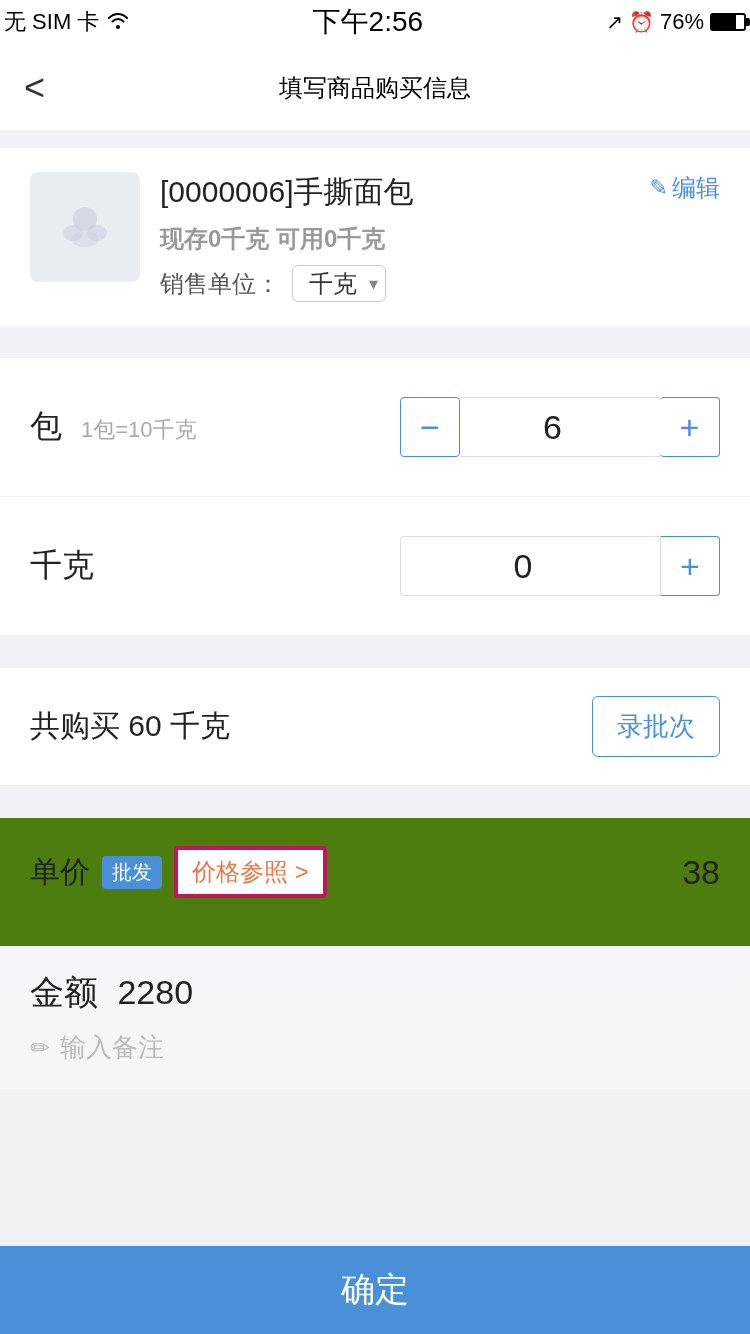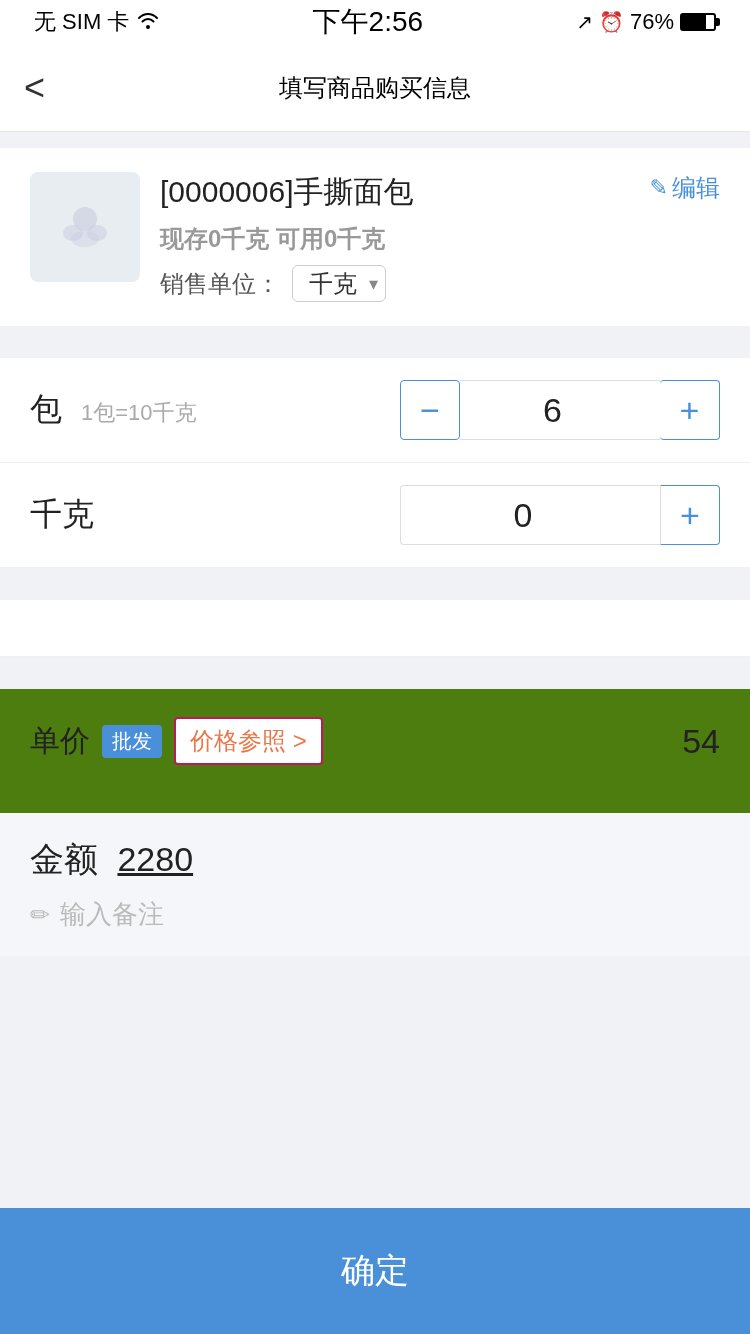--- a/index.html
+++ b/index.html
@@ -13,21 +13,21 @@
     }
 
     
     .status-bar {
       width: 750px;
       height: 44px;
       background: #fff;
       display: flex;
       align-items: center;
       justify-content: space-between;
-      padding: 0 34px;
+      padding: 0 4px;
       font-size: 24px;
       color: #000;
     }
     .status-left { display: flex; align-items: center; gap: 8px; font-size: 22px; }
     .status-center { font-size: 28px; font-weight: 500; }
     .status-right { display: flex; align-items: center; gap: 6px; font-size: 22px; }
     .battery-icon {
       display: inline-block;
       width: 36px; height: 18px;
       border: 2px solid #000;
@@ -148,21 +148,21 @@
     }
 
     
     .quantity-section {
       background: #fff;
       margin-top: 16px;
     }
     .quantity-row {
       display: flex;
       align-items: center;
-      padding: 22px 30px;
+      padding: 39px 30px;
       border-bottom: 1px solid #f0f0f0;
     }
     .quantity-label {
       flex: 1;
       font-size: 32px;
       color: #222;
     }
     .quantity-hint {
       font-size: 22px;
       color: #aaa;
@@ -255,21 +255,21 @@
       color: #222;
     }
     .tag-pifa {
       background: #4a90d9;
       color: #fff;
       font-size: 20px;
       padding: 3px 10px;
       border-radius: 4px;
     }
     .price-ref-btn {
-      border: 2px solid #be185d;
+      border: 4px solid #be185d;
       color: #e8784a;
       background: #fff;
       font-size: 24px;
       padding: 6px 14px;
       border-radius: 4px;
       cursor: pointer;
       display: flex;
       align-items: center;
       gap: 4px;
     }
@@ -305,21 +305,21 @@
       flex: 1;
       min-height: 340px;
     }
 
     
     .confirm-bar {
       position: fixed;
       bottom: 0;
       left: 0;
       width: 750px;
-      height: 126px;
+      height: 88px;
       background: #4a90d9;
       display: flex;
       align-items: center;
       justify-content: center;
       cursor: pointer;
     }
     .confirm-btn-text {
       font-size: 34px;
       color: #fff;
       font-weight: 500;
@@ -409,39 +409,41 @@
     <div class="quantity-control">
       <input class="qty-input-only" type="number" value="0" style="border-radius: 4px 0px 0px 4px; border-right: none;">
       <button class="qty-btn" style="border-radius:0 4px 4px 0; border-left:1px solid #ddd;">+</button>
     </div>
   </div>
 </div>
 
 <div class="divider"></div>
 
 <div class="summary-section">
+  <span class="summary-text">共购买 60 千克</span>
+  <button class="batch-btn">录批次</button>
 </div>
 
 <div class="divider"></div>
 
 <div class="price-section">
   <div class="price-row">
     <div class="price-left">
       <span>单价</span>
       <span class="tag-pifa">批发</span>
       <button class="price-ref-btn">价格参照 &gt;</button>
     </div>
-    <span class="price-value">54</span>
+    <span class="price-value">38</span>
   </div>
 </div>
 
 <div class="amount-section">
   <div class="amount-row">
     <span>金额</span>
-    <span style="margin-left:10px;text-decoration:underline;">2280</span>
+    <span style="margin-left:10px;">2280</span>
   </div>
   <div class="remark-row">
     <span class="pencil-icon">✏</span>
     <span>输入备注</span>
   </div>
 </div>
 
 <div class="bottom-space"></div>
 
 <div class="confirm-bar">

